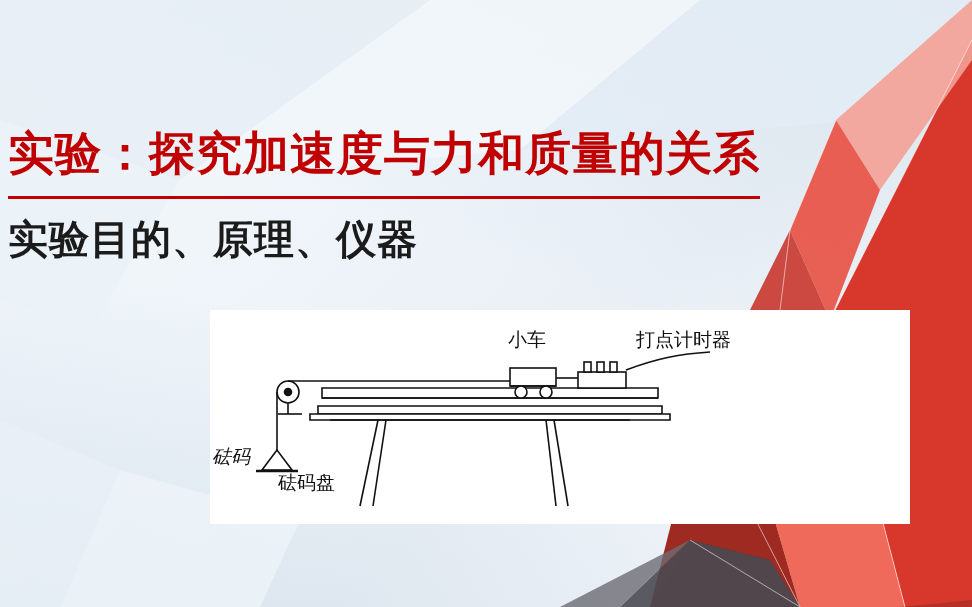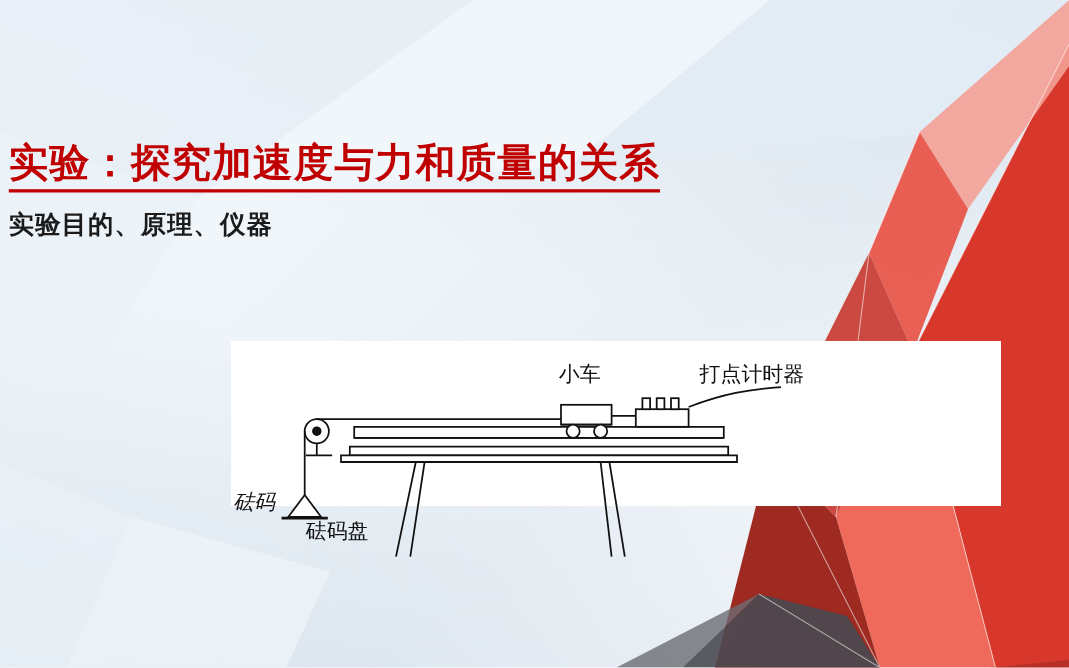--- a/index.html
+++ b/index.html
@@ -25,45 +25,45 @@
   .bg-poly svg { position:absolute; inset:0; width:100%; height:100%; }
 
   
   .title-block {
     position: absolute;
     left: 8px;
     top: 128px;
     width: 960px;
   }
   .main-title {
-    font-size: 36px;
+    font-size: 46px;
     font-weight: bold;
     color: #c00000;
     letter-spacing: 1px;
     line-height: 1.12;
     white-space: nowrap;
     border-bottom: 3px solid #c00000;
     display: inline-block;
-    padding-bottom: 4px;
+    padding-bottom: 16px;
   }
   .sub-title {
     margin-top: 16px;
-    font-size: 23px;
+    font-size: 40px;
     font-weight: bold;
     color: #1b1b1b;
     letter-spacing: 1px;
     line-height: 1.2;
   }
 
   .figure {
     position: absolute;
     left: 210px;
     top: 310px;
     width: 700px;
-    height: 150px;
+    height: 214px;
     background: #ffffff;
   }
   .figure svg { display:block; }
 
   
   .fig-label {
     position: absolute;
     font-family: "Liberation Serif", serif;
     font-size: 19px;
     color: #111;

